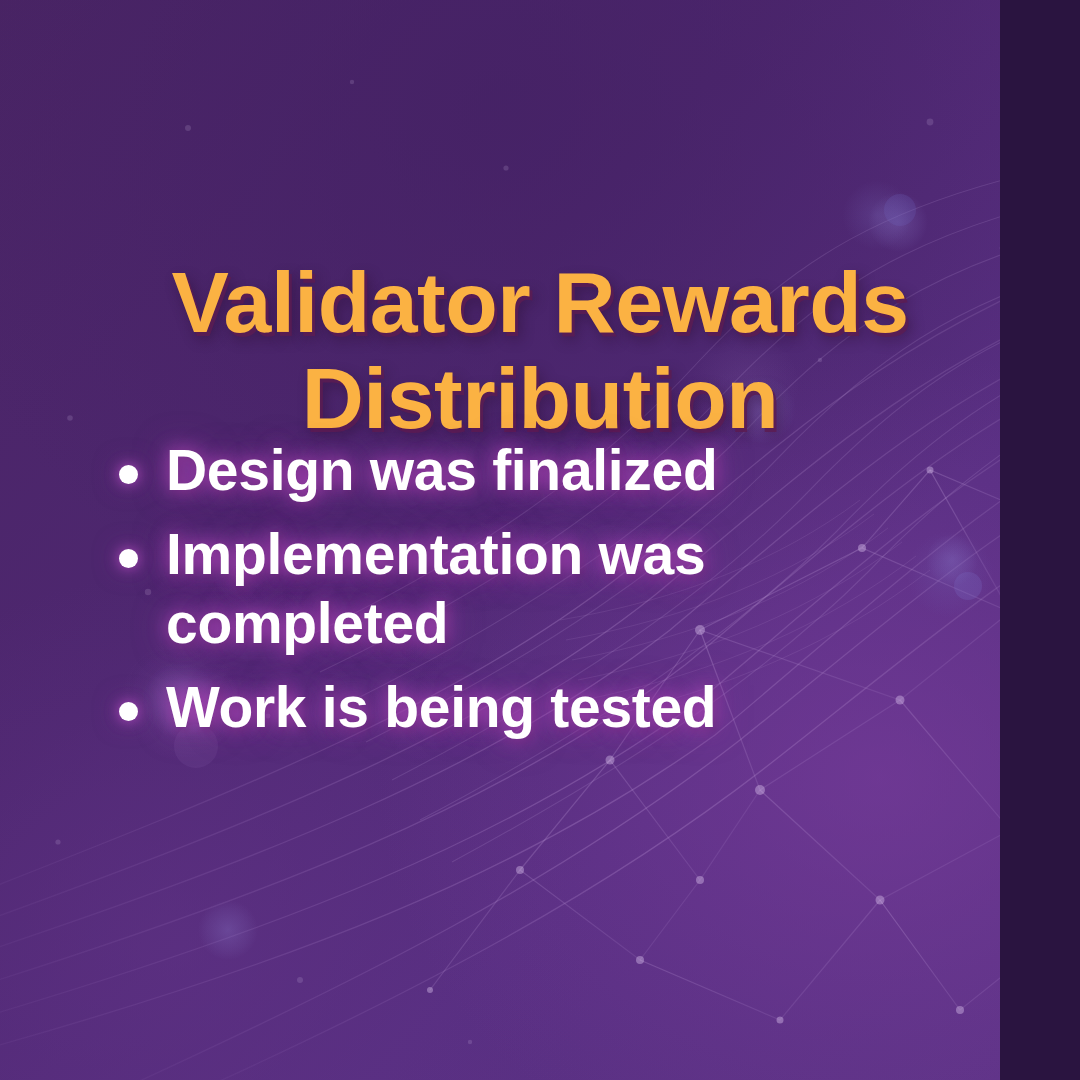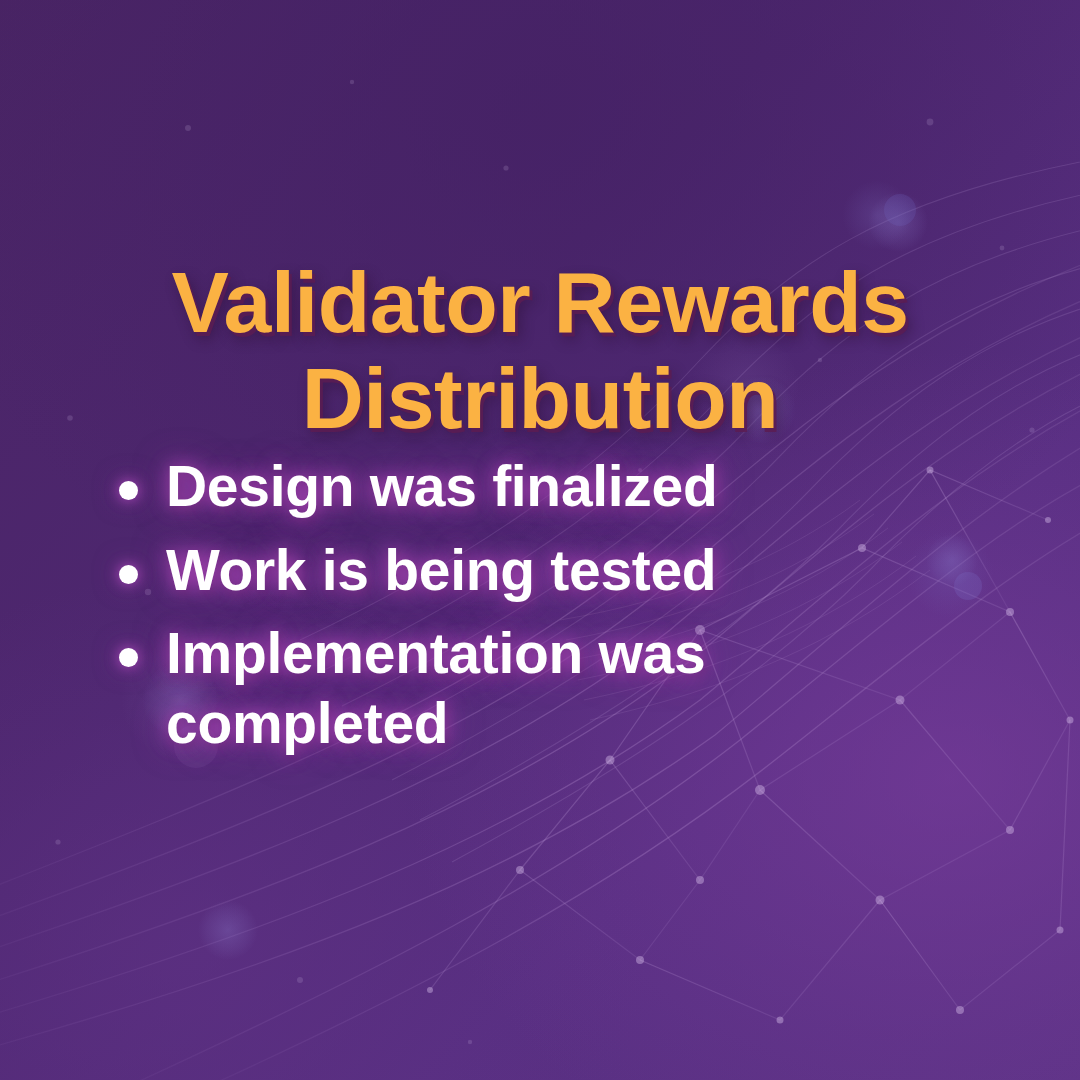--- a/index.html
+++ b/index.html
@@ -6,21 +6,21 @@
     margin: 0;
     padding: 0;
     background: #2a1440;
   }
   body {
     font-family: "Liberation Sans", sans-serif;
   }
 
   .slide {
     position: relative;
-    width: 1080px;
+    width: 1000px;
     height: 1080px;
     overflow: hidden;
     background: #4c266e;
   }
 
   
   .bg-base {
     position: absolute;
     inset: 0;
     background:
@@ -60,21 +60,21 @@
     font-weight: 700;
     letter-spacing: -0.5px;
     color: #fbb243;
     text-shadow:
       3px 4px 0 rgba(92, 28, 82, 0.85),
       5px 7px 14px rgba(40, 12, 44, 0.45);
   }
 
   .bullets {
     position: absolute;
-    top: 452px;
+    top: 436px;
     left: 110px;
     width: 860px;
     list-style: none;
     margin: 0;
     padding: 0;
   }
 
   .bullet-item {
     position: relative;
     padding-left: 56px;
@@ -245,23 +245,23 @@
 
     <h1 class="title">Validator Rewards Distribution</h1>
 
     <ul class="bullets">
       <li class="bullet-item">
         <span class="bullet-dot"></span>
         <span>Design was finalized</span>
       </li>
       <li class="bullet-item">
         <span class="bullet-dot"></span>
-        <span>Work is being tested</span>
+        <span>Implementation was completed</span>
       </li>
       <li class="bullet-item">
         <span class="bullet-dot"></span>
-        <span>Implementation was completed</span>
+        <span>Work is being tested</span>
       </li>
     </ul>
 
 
   </div>
 </div>
 
 </body></html>

